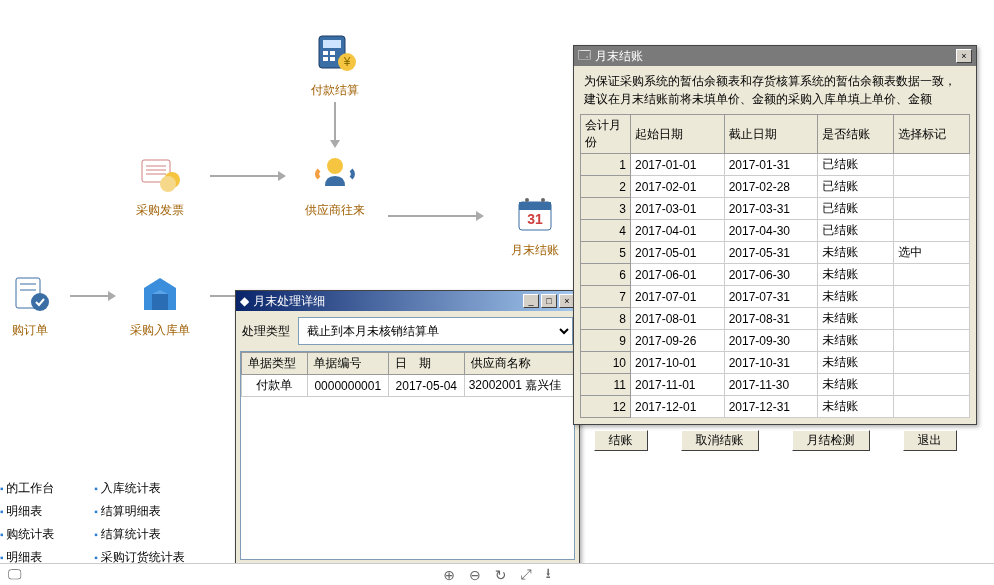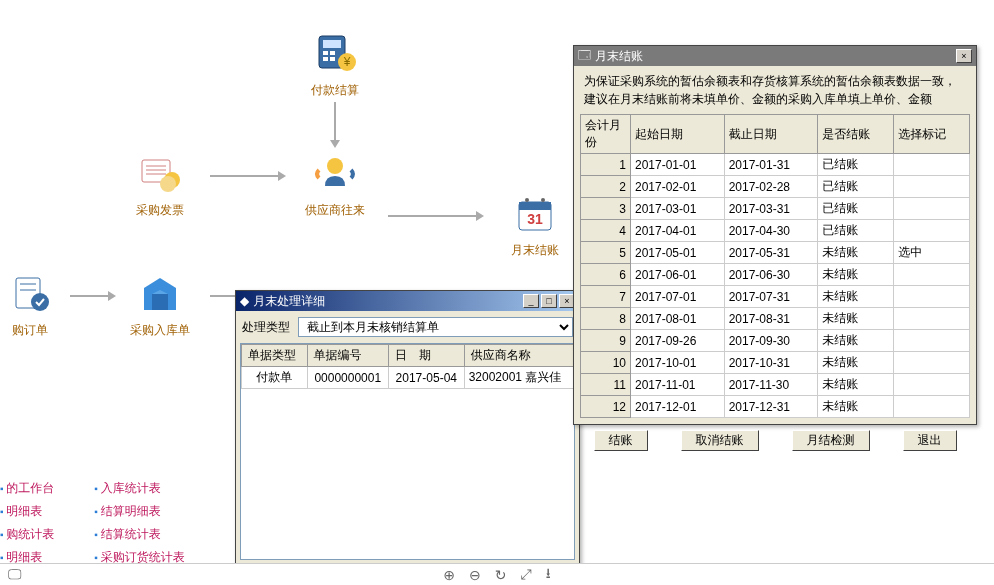--- a/index.html
+++ b/index.html
@@ -14,42 +14,42 @@
     
     .arrow { position: absolute; }
     .arrow-h { height: 2px; background: #aaa; }
     .arrow-h::after { content: ''; position: absolute; right: -6px; top: -4px; border-left: 8px solid #aaa; border-top: 5px solid transparent; border-bottom: 5px solid transparent; }
     .arrow-v { width: 2px; background: #aaa; }
     .arrow-v::after { content: ''; position: absolute; bottom: -6px; left: -4px; border-top: 8px solid #aaa; border-left: 5px solid transparent; border-right: 5px solid transparent; }
     
     
     .sidebar-links { position: absolute; top: 480px; left: 0; display: flex; gap: 40px; }
     .sidebar-col { display: flex; flex-direction: column; gap: 6px; }
-    .sidebar-link { color: #be185d; cursor: pointer; white-space: nowrap; }
+    .sidebar-link { color: #000000; cursor: pointer; white-space: nowrap; }
     .sidebar-link::before { content: '▪ '; color: #2b7dd6; font-size: 10px; }
     
     
     .window { position: absolute; background: #ece9d8; border: 1px solid #444; box-shadow: 2px 2px 4px rgba(0,0,0,0.3); }
     .titlebar { background: linear-gradient(to right, #0a246a, #a6caf0); color: #fff; height: 20px; display: flex; align-items: center; padding: 0 4px; font-size: 12px; }
     .titlebar-dark { background: #7a7a7a; color: #fff; height: 20px; display: flex; align-items: center; padding: 0 4px; font-size: 12px; }
     .title-icon { margin-right: 4px; }
     .title-text { flex: 1; }
     .title-btns { display: flex; gap: 2px; }
     .title-btn { width: 16px; height: 14px; background: #d4d0c8; border: 1px solid #fff; border-right-color: #404040; border-bottom-color: #404040; font-size: 9px; text-align: center; line-height: 12px; cursor: pointer; color: #000; }
     
     
     .data-table { border-collapse: collapse; background: #fff; width: 100%; }
     .data-table th { background: #ece9d8; border: 1px solid #999; padding: 2px 6px; font-weight: normal; text-align: left; font-size: 12px; margin-top: 16px; }
     .data-table td { border: 1px solid #ccc; padding: 2px 4px; font-size: 12px; }
     
     
     .detail-win { top: 290px; left: 235px; width: 345px; height: 275px; }
     .detail-body { display: flex; flex-direction: column; height: calc(100% - 20px); }
     .detail-type-row { display: flex; align-items: center; padding: 6px; gap: 8px; background: #ece9d8; }
-    .detail-select { flex: 1; height: 20px; font-size: 12px; border: 1px solid #7f9db9; background: #fff; padding: 0 4px; }
+    .detail-select { flex: 1; height: 28px; font-size: 12px; border: 1px solid #7f9db9; background: #fff; padding: 0 4px; }
     .detail-table-wrap { flex: 1; background: #fff; border: 1px solid #7f9db9; margin: 0 4px 4px; overflow: auto; }
     
     
     .monthend-win { top: 45px; left: 573px; width: 404px; height: 380px; }
     .me-msg { padding: 6px 10px; font-size: 12px; line-height: 1.5; }
     .me-table-wrap { padding: 0 6px; }
     .me-table { border-collapse: collapse; background: #fff; width: 100%; }
     .me-table th { background: #ece9d8; border: 1px solid #999; padding: 2px 4px; font-weight: normal; text-align: left; font-size: 12px; }
     .me-table td { border: 1px solid #ccc; padding: 2px 4px; font-size: 12px; background: #fff; }
     .me-table td.rownum { text-align: right; background: #ece9d8; border: 1px solid #999; width: 50px; }

